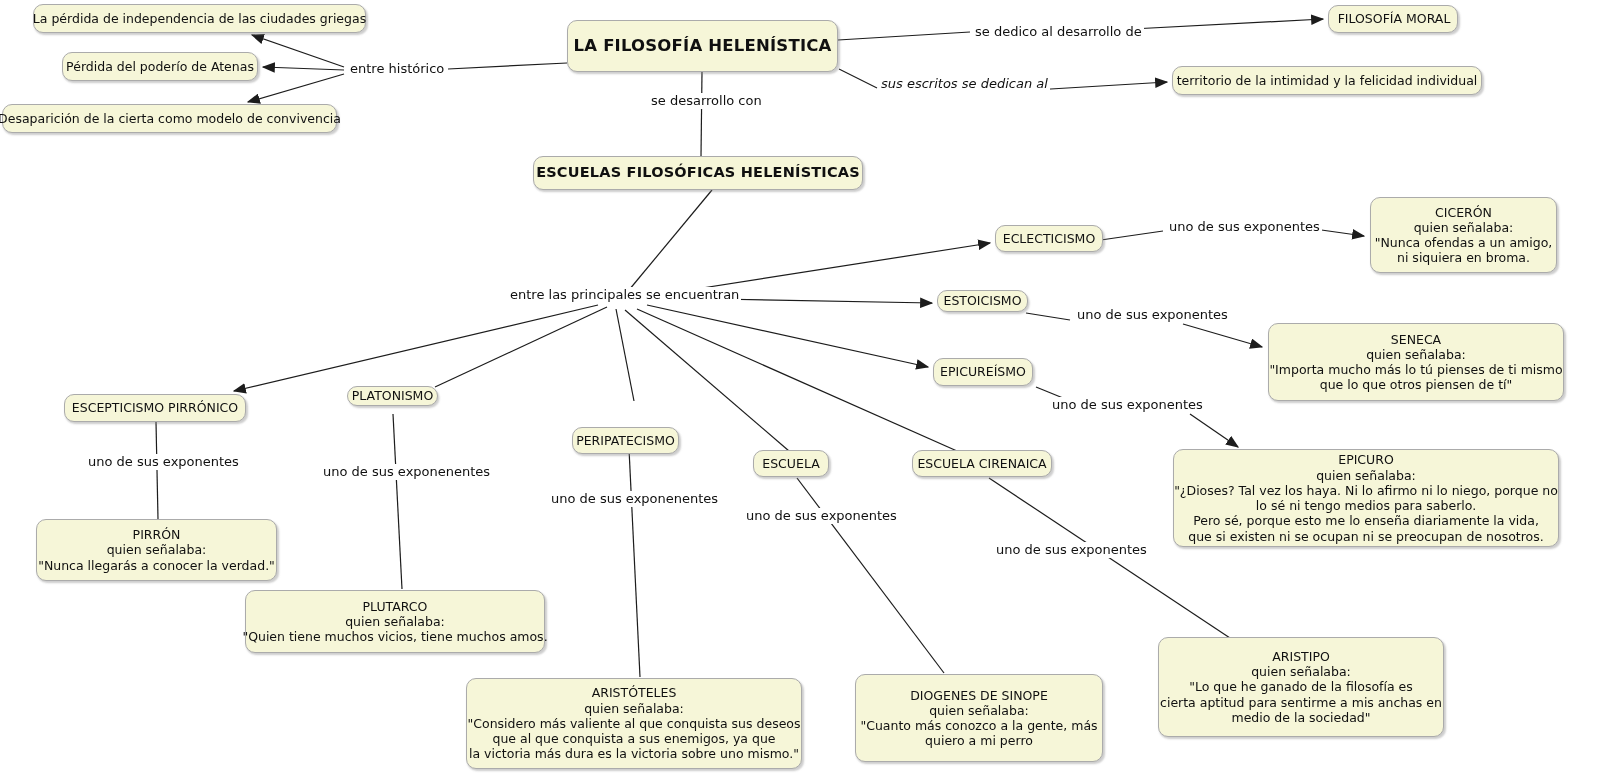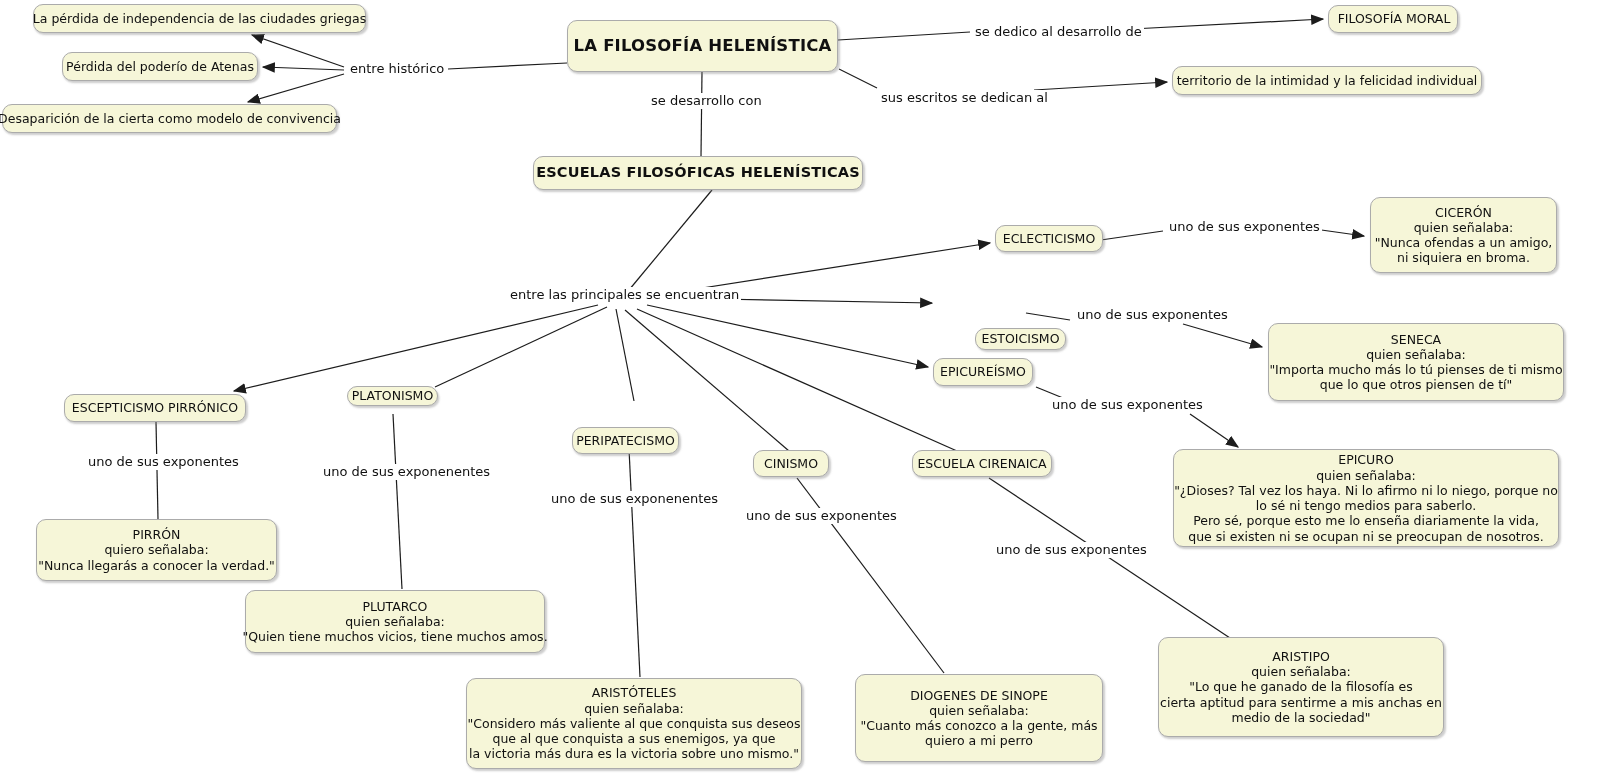--- a/index.html
+++ b/index.html
@@ -71,21 +71,21 @@
       <line class="edge" x1="1036" y1="387" x2="1063" y2="398"></line>
       <line class="edge" x1="1190" y1="414" x2="1238" y2="447" marker-end="url(#arrowhead)"></line>
       <line class="edge" x1="156" y1="422" x2="158" y2="519"></line>
       <line class="edge" x1="393" y1="414" x2="402" y2="589"></line>
       <line class="edge" x1="628" y1="428" x2="640" y2="677"></line>
       <line class="edge" x1="797" y1="478" x2="944" y2="673"></line>
       <line class="edge" x1="989" y1="478" x2="1233" y2="640"></line>
     </svg>
 <div class="link-label" style="left: 348px; top: 61px;">entre histórico</div>
     <div class="link-label" style="left: 973px; top: 24px;">se dedico al desarrollo de</div>
-    <div class="link-label" style="left: 879px; top: 90px;">sus escritos se dedican al</div>
+    <div class="link-label" style="left: 879px; top: 76px; font-style: italic;">sus escritos se dedican al</div>
     <div class="link-label" style="left: 649px; top: 93px;">se desarrollo con</div>
     <div class="link-label" style="left: 508px; top: 287px;">entre las principales se encuentran</div>
     <div class="link-label" style="left: 1167px; top: 219px;">uno de sus exponentes</div>
     <div class="link-label" style="left: 1075px; top: 307px;">uno de sus exponentes</div>
     <div class="link-label" style="left: 1050px; top: 397px;">uno de sus exponentes</div>
     <div class="link-label" style="left: 86px; top: 454px;">uno de sus exponentes</div>
     <div class="link-label" style="left: 321px; top: 464px;">uno de sus exponenentes</div>
     <div class="link-label" style="left: 549px; top: 491px;">uno de sus exponenentes</div>
     <div class="link-label" style="left: 744px; top: 508px;">uno de sus exponentes</div>
     <div class="link-label" style="left: 994px; top: 542px;">uno de sus exponentes</div>
@@ -94,47 +94,47 @@
     <div class="node" style="left: 2px; top: 104px; width: 335px; height: 29px;">Desaparición de la cierta como modelo de convivencia</div>
     <div class="node title-main" style="left: 567px; top: 20px; width: 271px; height: 52px;">LA FILOSOFÍA HELENÍSTICA</div>
     <div class="node" style="left: 1328px; top: 5px; width: 130px; height: 28px; padding-left: 8px;">FILOSOFÍA MORAL</div>
     <div class="node" style="left: 1172px; top: 66px; width: 310px; height: 29px;">territorio de la intimidad y la felicidad individual</div>
     <div class="node title-sub" style="left: 533px; top: 156px; width: 330px; height: 34px;">ESCUELAS FILOSÓFICAS HELENÍSTICAS</div>
     <div class="node" style="left: 995px; top: 225px; width: 108px; height: 27px;">ECLECTICISMO</div>
     <div class="node" style="left: 1370px; top: 197px; width: 187px; height: 76px;">CICERÓN
 quien señalaba:
 "Nunca ofendas a un amigo,
 ni siquiera en broma.</div>
-    <div class="node" style="left: 975px; top: 290px; width: 91px; height: 22px; margin-top: 38px;">ESTOICISMO</div>
+    <div class="node" style="left: 937px; top: 290px; width: 91px; height: 22px;">ESTOICISMO</div>
     <div class="node" style="left: 1268px; top: 323px; width: 296px; height: 78px;">SENECA
 quien señalaba:
 "Importa mucho más lo tú pienses de ti mismo
 que lo que otros piensen de tí"</div>
     <div class="node" style="left: 933px; top: 358px; width: 100px; height: 28px;">EPICUREÍSMO</div>
     <div class="node" style="left: 1173px; top: 449px; width: 386px; height: 98px;">EPICURO
 quien señalaba:
 "¿Dioses? Tal vez los haya. Ni lo afirmo ni lo niego, porque no
 lo sé ni tengo medios para saberlo.
 Pero sé, porque esto me lo enseña diariamente la vida,
 que si existen ni se ocupan ni se preocupan de nosotros.</div>
     <div class="node" style="left: 64px; top: 394px; width: 182px; height: 28px;">ESCEPTICISMO PIRRÓNICO</div>
     <div class="node" style="left: 36px; top: 519px; width: 241px; height: 62px;">PIRRÓN
-quiero señalaba:
+quien señalaba:
 "Nunca llegarás a conocer la verdad."</div>
     <div class="node" style="left: 347px; top: 386px; width: 91px; height: 20px;">PLATONISMO</div>
     <div class="node" style="left: 245px; top: 590px; width: 300px; height: 63px;">PLUTARCO
 quien señalaba:
 "Quien tiene muchos vicios, tiene muchos amos.</div>
     <div class="node" style="left: 572px; top: 400px; width: 107px; height: 27px; margin-top: 27px;">PERIPATECISMO</div>
     <div class="node" style="left: 466px; top: 678px; width: 336px; height: 91px;">ARISTÓTELES
 quien señalaba:
 "Considero más valiente al que conquista sus deseos
 que al que conquista a sus enemigos, ya que
 la victoria más dura es la victoria sobre uno mismo."</div>
-    <div class="node" style="left: 753px; top: 450px; width: 76px; height: 27px;">CINISMO</div>
+    <div class="node" style="left: 753px; top: 450px; width: 76px; height: 27px;">ESCUELA</div>
     <div class="node" style="left: 855px; top: 674px; width: 248px; height: 88px;">DIOGENES DE SINOPE
 quien señalaba:
 "Cuanto más conozco a la gente, más
 quiero a mi perro</div>
     <div class="node" style="left: 912px; top: 450px; width: 140px; height: 27px;">ESCUELA CIRENAICA</div>
     <div class="node" style="left: 1158px; top: 637px; width: 286px; height: 100px;">ARISTIPO
 quien señalaba:
 "Lo que he ganado de la filosofía es
 cierta aptitud para sentirme a mis anchas en
 medio de la sociedad"</div>

